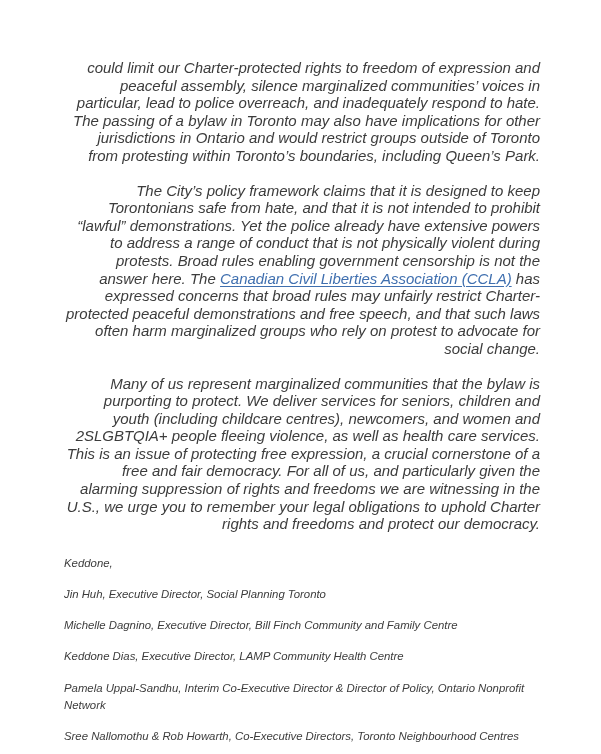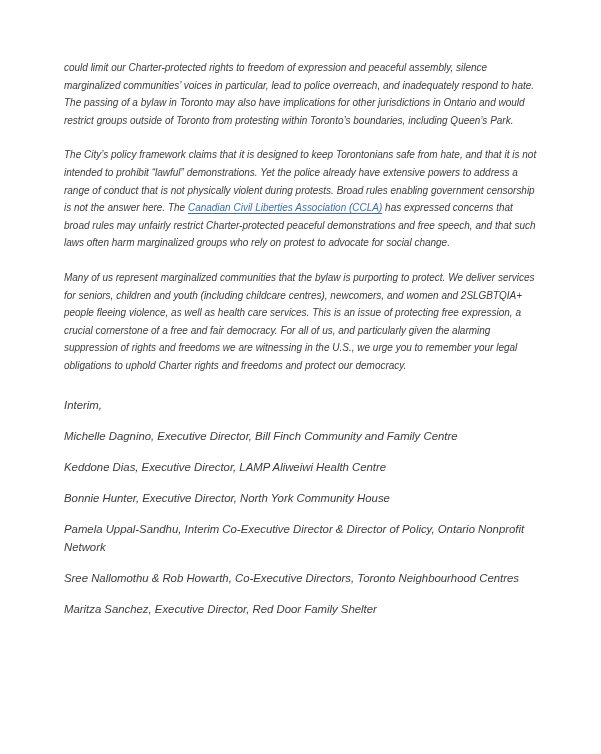--- a/index.html
+++ b/index.html
@@ -21,23 +21,23 @@
     height: 754px;
     background: #ffffff;
     box-sizing: border-box;
     padding: 59px 63px 0 64px;
   }
   .doc-body {
     width: 476px;
   }
   .para {
     font-style: italic;
-    font-size: 10px;
+    font-size: 15px;
     line-height: 17.6px;
-    text-align: left;
+    text-align: right;
     margin: 0 0 17px 0;
     letter-spacing: -0.02px;
     word-spacing: 0.1px;
   }
   .para:last-child { margin-bottom: 0; }
   .link {
     color: #3f6faf;
     text-decoration: underline;
     text-underline-offset: 1.5px;
   }
@@ -72,26 +72,26 @@
     </p>
 
     <p class="para">
       <span>The City’s policy framework claims that it is designed to keep Torontonians safe from hate, and that it is not intended to prohibit “lawful” demonstrations. Yet the police already have extensive powers to address a range of conduct that is not physically violent during protests. Broad rules enabling government censorship is not the answer here. The </span><a class="link" href="#">Canadian Civil Liberties Association (CCLA)</a><span> has expressed concerns that broad rules may unfairly restrict Charter-protected peaceful demonstrations and free speech, and that such laws often harm marginalized groups who rely on protest to advocate for social change.</span>
     </p>
 
     <p class="para">
       <span>Many of us represent marginalized communities that the bylaw is purporting to protect. We deliver services for seniors, children and youth (including childcare centres), newcomers, and women and 2SLGBTQIA+ people fleeing violence, as well as health care services. This is an issue of protecting free expression, a crucial cornerstone of a free and fair democracy. For all of us, and particularly given the alarming suppression of rights and freedoms we are witnessing in the U.S., we urge you to remember your legal obligations to uphold Charter rights and freedoms and protect our democracy.</span>
     </p>
 
-    <p class="sig-intro">Interim,</p>
+    <p class="sig-intro">Keddone,</p>
 
     <ul class="sig-list">
+      <li class="sig-item">Jin Huh, Executive Director, Social Planning Toronto</li>
       <li class="sig-item">Michelle Dagnino, Executive Director, Bill Finch Community and Family Centre</li>
-      <li class="sig-item">Keddone Dias, Executive Director, LAMP Aliweiwi Health Centre</li>
-      <li class="sig-item">Bonnie Hunter, Executive Director, North York Community House</li>
+      <li class="sig-item">Keddone Dias, Executive Director, LAMP Community Health Centre</li>
       <li class="sig-item wrap">Pamela Uppal-Sandhu, Interim Co-Executive Director &amp; Director of Policy, Ontario Nonprofit Network</li>
       <li class="sig-item">Sree Nallomothu &amp; Rob Howarth, Co-Executive Directors, Toronto Neighbourhood Centres</li>
       <li class="sig-item">Maritza Sanchez, Executive Director, Red Door Family Shelter</li>
 
     </ul>
 
   </div>
 </div>
 
 </body></html>

